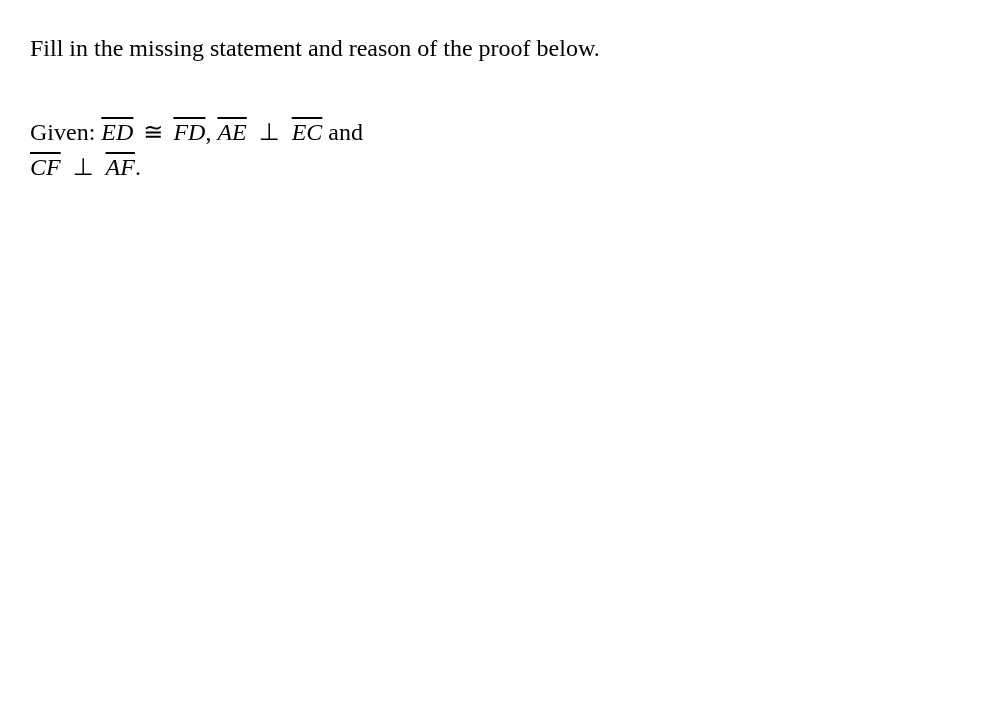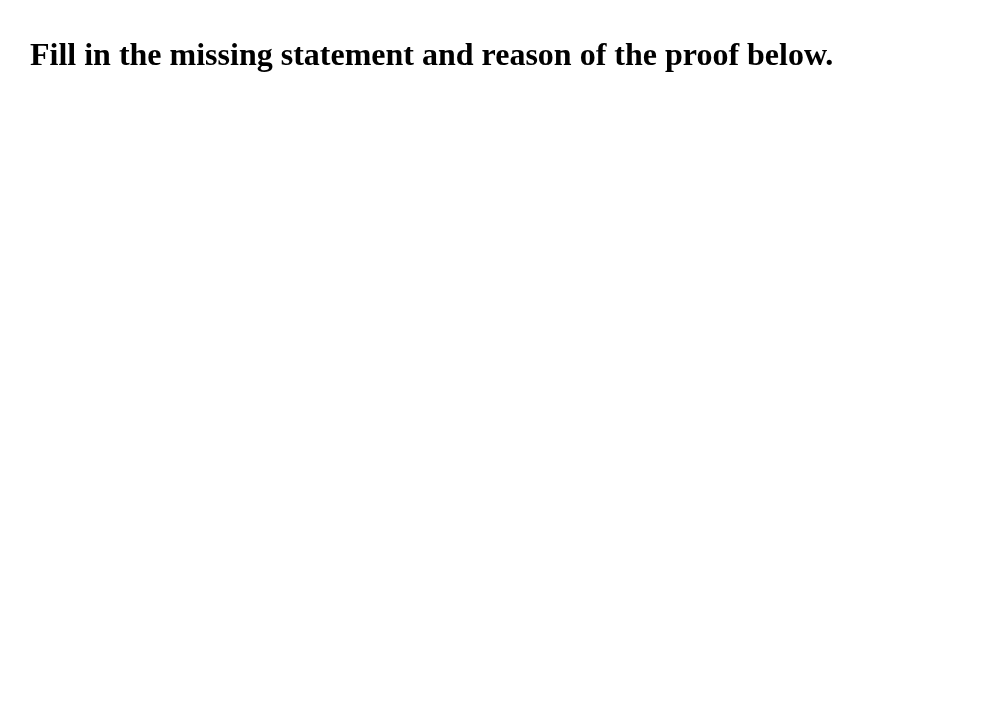--- a/index.html
+++ b/index.html
@@ -9,23 +9,22 @@
     }
     body {
       width: 985px;
       height: 707px;
       background: #ffffff;
       font-family: Georgia, 'Times New Roman', serif;
       padding: 32px 30px;
       color: #000000;
     }
     .content {
-      font-size: 32px;
+      font-size: 24px;
       line-height: 1.4;
-      font-weight: bold;
     }
     .instruction {
       margin-bottom: 48px;
     }
     .given {
       margin-bottom: 48px;
     }
     .prove {
     }
     .math {
@@ -58,14 +57,31 @@
     .period {
       font-style: normal;
     }
   </style>
 </head>
 <body>
 
 <div class="content">
   <div class="instruction">Fill in the missing statement and reason of the proof below.</div>
 
+  <div class="given">
+    <span>Given:</span>
+    <span class="math">
+      <span class="overline">ED</span>
+      <span class="congruent">≅</span>
+      <span class="overline">FD</span><span class="comma">,</span>
+      <span class="overline">AE</span>
+      <span class="perp">⊥</span>
+      <span class="overline">EC</span>
+    </span>
+    <span>and</span><br>
+    <span class="math">
+      <span class="overline">CF</span>
+      <span class="perp">⊥</span>
+      <span class="overline">AF</span><span class="period">.</span>
+    </span>
+  </div>
 
 </div>
 
 </body></html>

